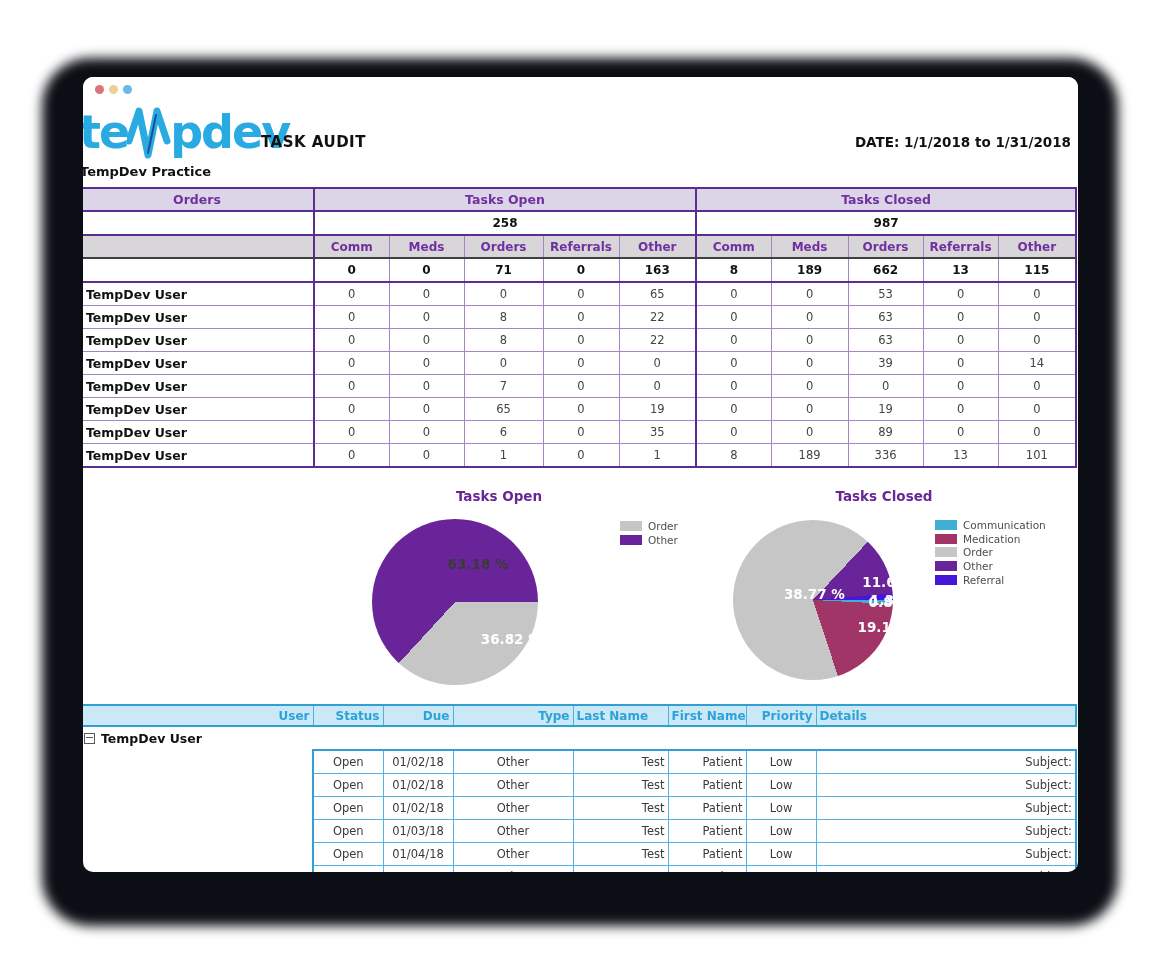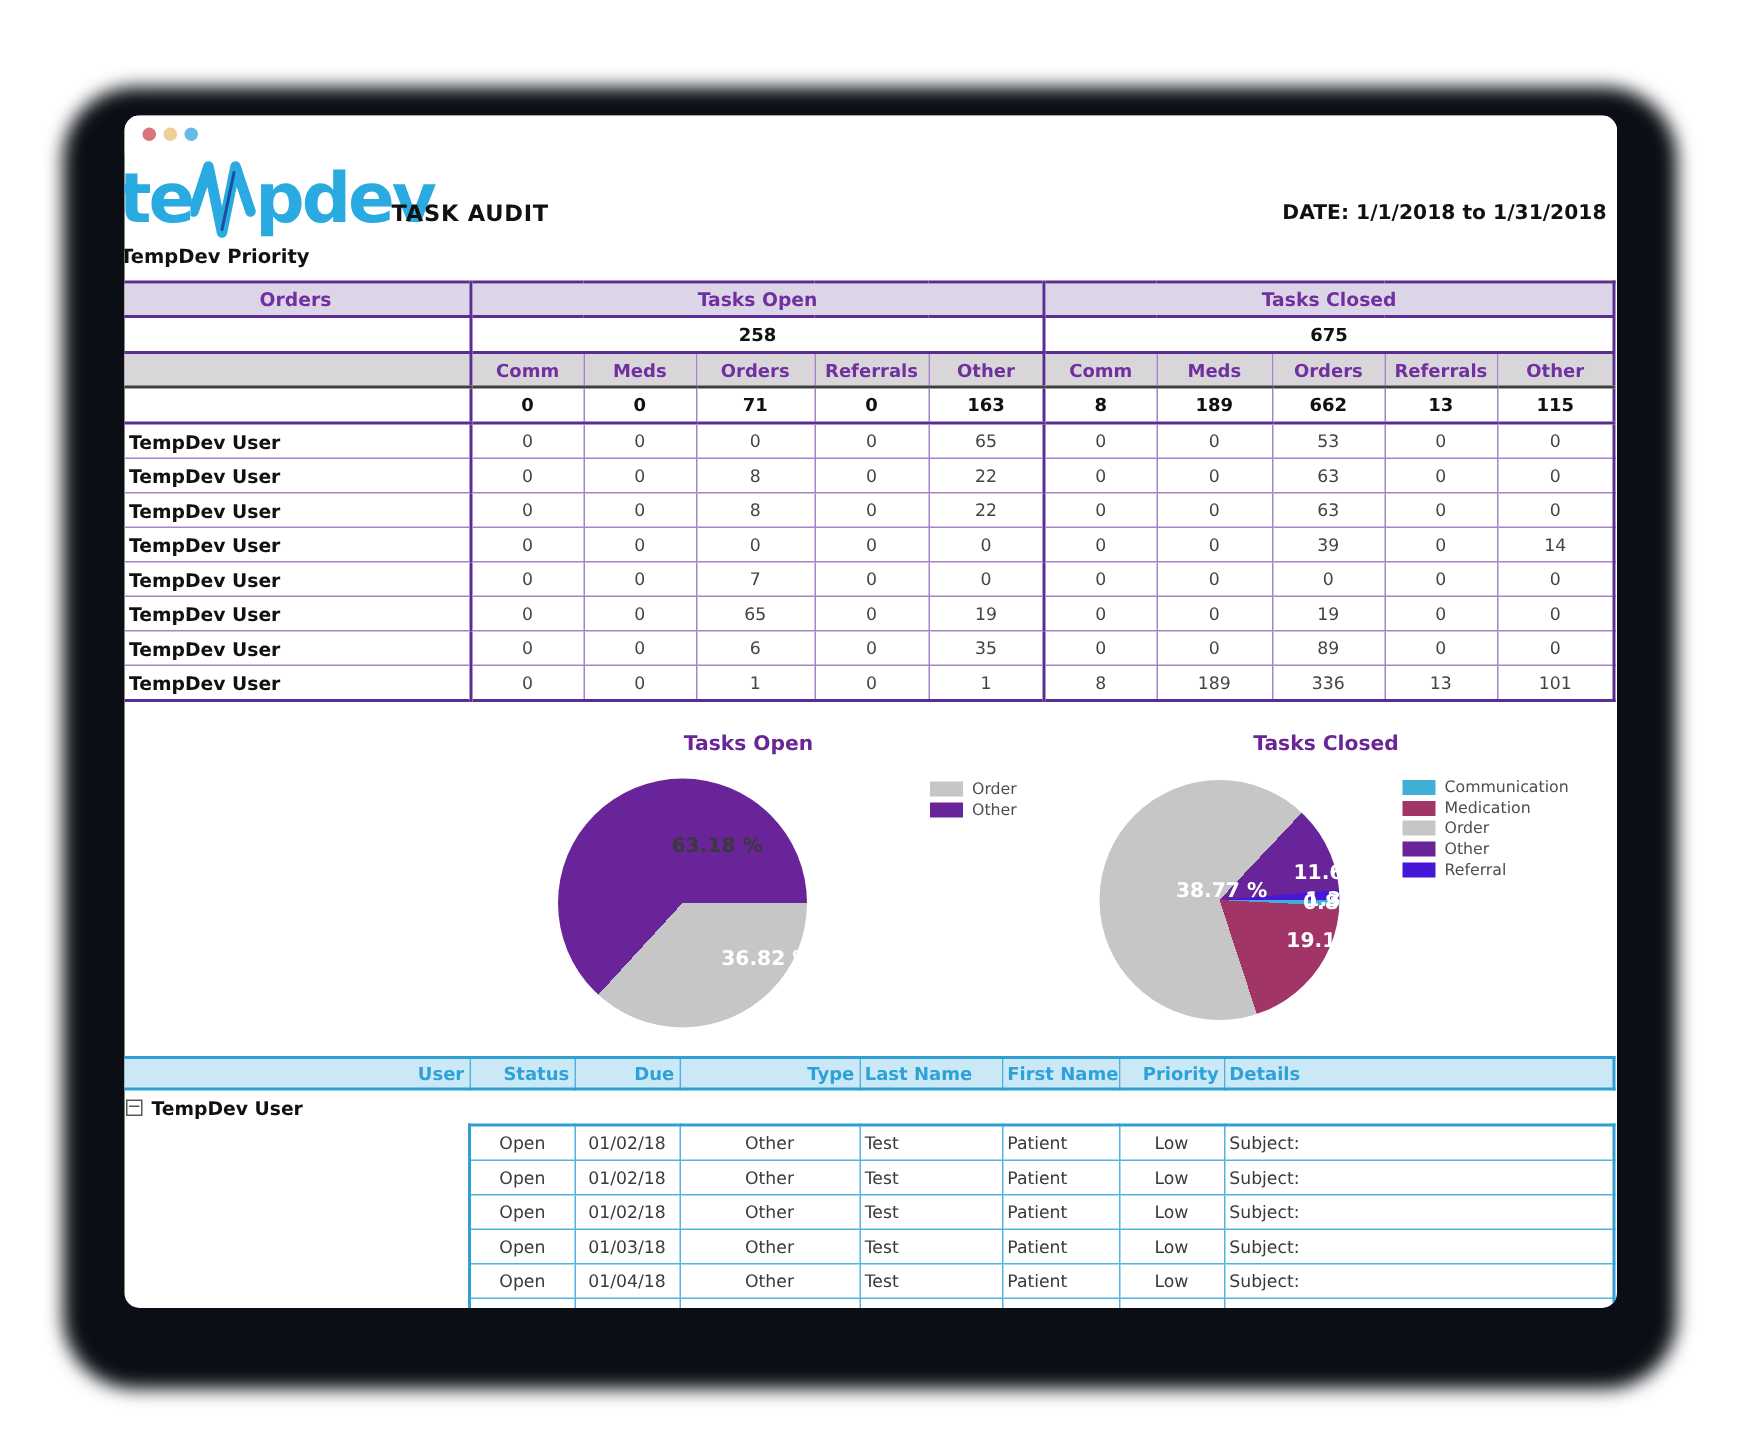--- a/index.html
+++ b/index.html
@@ -63,21 +63,21 @@
   .collapse-box{position:relative;width:9px;height:9px;border:1px solid #595959;margin-right:6px;
     flex:0 0 auto;}
   .collapse-box::after{content:"";position:absolute;left:1px;right:1px;top:3px;height:1px;
     background:#595959;}
   .group-label{font-size:12.5px;font-weight:bold;color:#111;}
   .det-rows{border-collapse:collapse;table-layout:fixed;width:763px;margin-left:233px;
     border:2px solid #2f9fd4;}
   .det-rows td{border:1px solid #53b4e2;height:22px;font-size:11.5px;color:#3a3a3a;padding:0 3px;
     overflow:hidden;white-space:nowrap;}
   .det-rows td.c{text-align:center;}
-  .det-rows td.l{text-align:left;margin-left:25px;}
+  .det-rows td.l{text-align:right;margin-left:25px;}
 </style>
 </head>
 <body>
 
 <div class="stage">
   <div class="shadow"></div>
 
   <div class="window">
     <div class="titlebar">
       <span class="dot" style="left:12px;background:#d9767d"></span>
@@ -93,21 +93,21 @@
           <svg class="pulse" width="44" height="58" viewBox="0 0 44 58">
             <polyline points="2,38 12,8 21,52 30,8 40,38" fill="none" stroke="#29abe2" stroke-width="7" stroke-linejoin="round" stroke-linecap="round"></polyline>
             <polyline points="21,50 29,12" fill="none" stroke="#1b4e9b" stroke-width="2" stroke-linecap="round"></polyline>
           </svg>
           <span>pdev</span>
         </div>
         <div class="report-title">TASK AUDIT</div>
         <div class="date-range">DATE: 1/1/2018 to 1/31/2018</div>
       </div>
 
-      <div class="practice">TempDev Priority</div>
+      <div class="practice">TempDev Practice</div>
 
       <table class="sum-table">
         <colgroup>
           <col style="width:234px">
           <col style="width:75px">
             <col style="width:75px">
             <col style="width:79px">
             <col style="width:76px">
             <col style="width:77px">
           <col style="width:75px">
@@ -118,21 +118,21 @@
         </colgroup>
         <tbody>
           <tr>
             <th class="hdr">Orders</th>
             <th class="hdr grp" colspan="5">Tasks Open</th>
             <th class="hdr grp" colspan="5">Tasks Closed</th>
           </tr>
           <tr>
             <td class="gtotal"></td>
             <td class="gtotal grp" colspan="5">258</td>
-            <td class="gtotal grp" colspan="5">675</td>
+            <td class="gtotal grp" colspan="5">987</td>
           </tr>
           <tr>
             <td class="sub"></td>
             <td class="sub grp">Comm</td>
             <td class="sub">Meds</td>
             <td class="sub">Orders</td>
             <td class="sub">Referrals</td>
             <td class="sub">Other</td>
             <td class="sub grp">Comm</td>
             <td class="sub">Meds</td>

